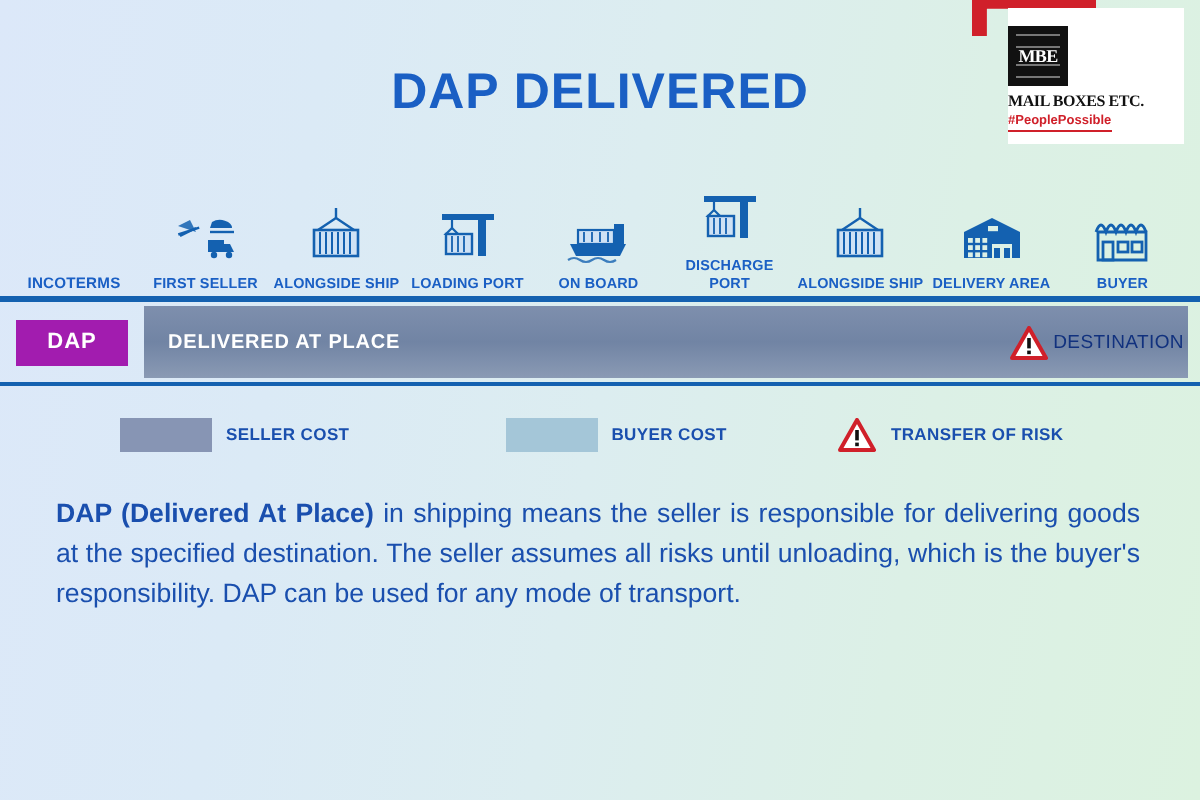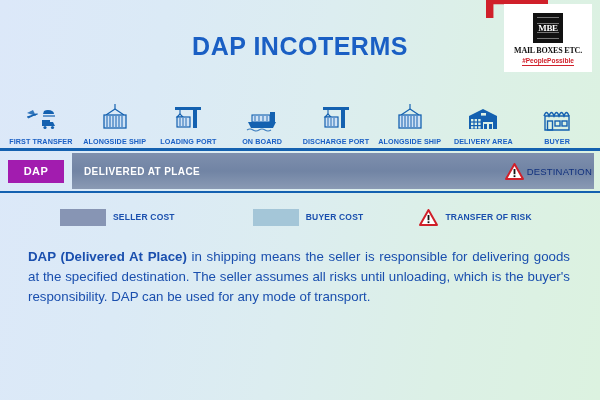--- a/index.html
+++ b/index.html
@@ -29,21 +29,21 @@
   .logo-card {
     position: absolute;
     right: 8px;
     top: 4px;
     width: 88px;
     height: 68px;
     background: #ffffff;
     z-index: 4;
     display: flex;
     flex-direction: column;
-    align-items: center;
+    align-items: flex-start;
     justify-content: center;
     padding-top: 2px;
   }
   .ribbon {
     position: absolute;
     right: 52px;
     top: -4px;
     width: 62px;
     height: 22px;
     background: #d0202a;
@@ -233,56 +233,59 @@
     text-align: justify;
   }
   .description b { font-weight: bold; }
 
   svg { display: block; }
 </style>
 </head>
 <body>
 
 <div class="header">
-  <div class="title">DAP INCOTERMS</div>
+  <div class="title">DAP DELIVERED</div>
 
   <div class="ribbon"></div>
 
   <div class="logo-card">
     <div class="logo-mark">
       <span class="logo-mark-inner">MBE</span>
     </div>
     <div class="logo-name">MAIL BOXES ETC.</div>
     <div class="logo-tag">#PeoplePossible</div>
   </div>
 </div>
 
 <div class="stages">
 
+  <div class="stage incoterms-label">
+    <div class="stage-label big">INCOTERMS</div>
+  </div>
 
 
   <div class="stage">
     <div class="stage-icon">
       <svg width="34" height="30" viewBox="0 0 34 30">
         <g fill="#1461b0">
           <path d="M3 9 l9 3 l-3 -6 z" opacity="0.85"></path>
           <path d="M20 7 a6 4 0 0 1 10 3 h-11 z"></path>
           <rect x="18" y="16" width="8" height="6"></rect>
           <path d="M26 18 h3 l2 4 h-5 z"></path>
           <circle cx="21" cy="23.5" r="1.6"></circle>
           <circle cx="28.5" cy="23.5" r="1.6"></circle>
           <rect x="3" y="11" width="11" height="1.3" transform="rotate(-18 8 12)"></rect>
         </g>
         <g stroke="#1461b0" stroke-width="1.2" fill="none">
           <path d="M4 14 l8 -4"></path>
           <path d="M19 12 h12"></path>
         </g>
       </svg>
     </div>
-    <div class="stage-label">FIRST TRANSFER</div>
+    <div class="stage-label">FIRST SELLER</div>
   </div>
 
   <div class="stage">
     <div class="stage-icon">
       <svg width="36" height="32" viewBox="0 0 36 32">
         <g stroke="#1461b0" stroke-width="1.2" fill="none">
           <path d="M18 2 v5"></path>
           <path d="M18 7 l-9 6 M18 7 l9 6"></path>
         </g>
         <rect x="7" y="13" width="22" height="13" fill="#cfe2f5" stroke="#1461b0" stroke-width="1.3"></rect>

